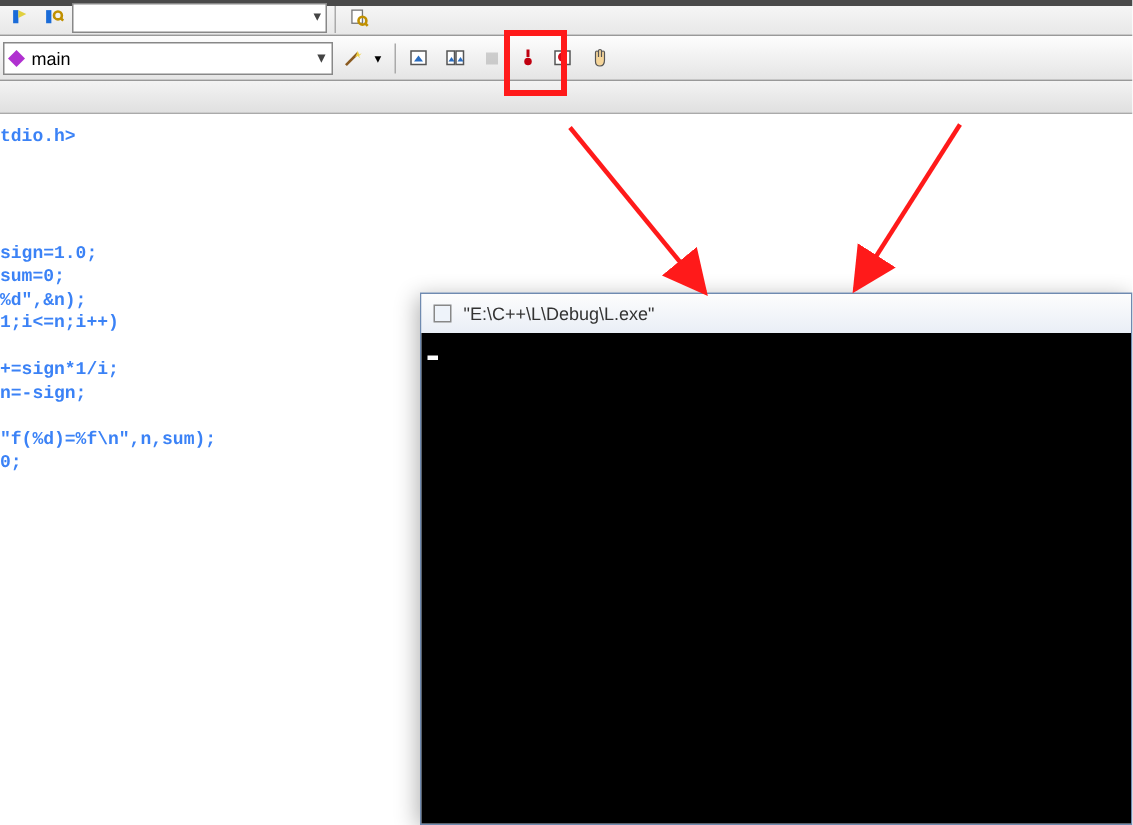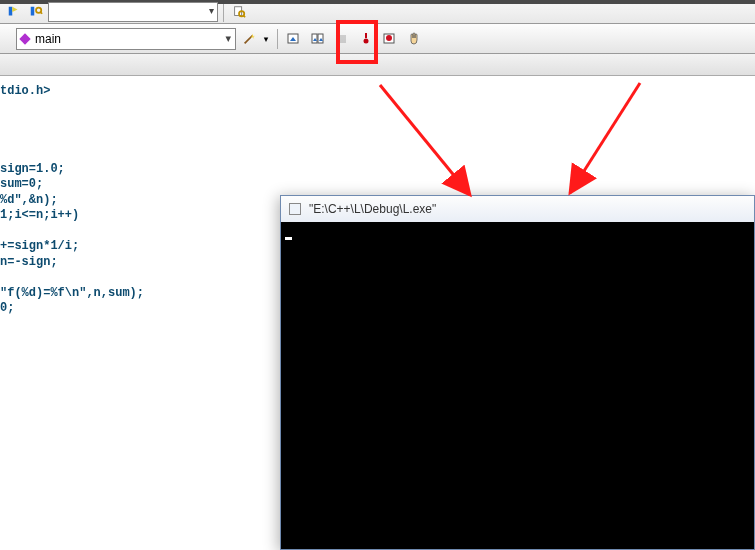--- a/index.html
+++ b/index.html
@@ -51,21 +51,21 @@
     color: #444;
   }
   .sep { width: 1px; height: 20px; background: #aaa; margin: 0 3px; }
 
   .topbar2 {
     height: 30px;
     background: linear-gradient(#fdfdfd, #e5e5e5);
     border-bottom: 1px solid #999;
     display: flex;
     align-items: center;
-    padding: 2px 16px;
+    padding: 2px 2px;
     gap: 2px;
   }
   .fn-dropdown {
     height: 22px;
     border: 1px solid #888;
     background: #fff;
     display: inline-flex;
     align-items: center;
     padding: 0 18px 0 4px;
     position: relative;
@@ -112,21 +112,21 @@
   }
 
   .editor {
     position: absolute;
     top: 80px;
     left: 0;
     width: 755px;
     font-family: "Courier New", monospace;
     font-size: 12px;
     font-weight: bold;
-    color: #0c4a6e;
+    color: #3b82f6;
     white-space: pre;
     line-height: 15.5px;
     padding: 4px 0 0 0;
   }
 
   .console-window {
     position: absolute;
     left: 280px;
     top: 195px;
     width: 475px;

